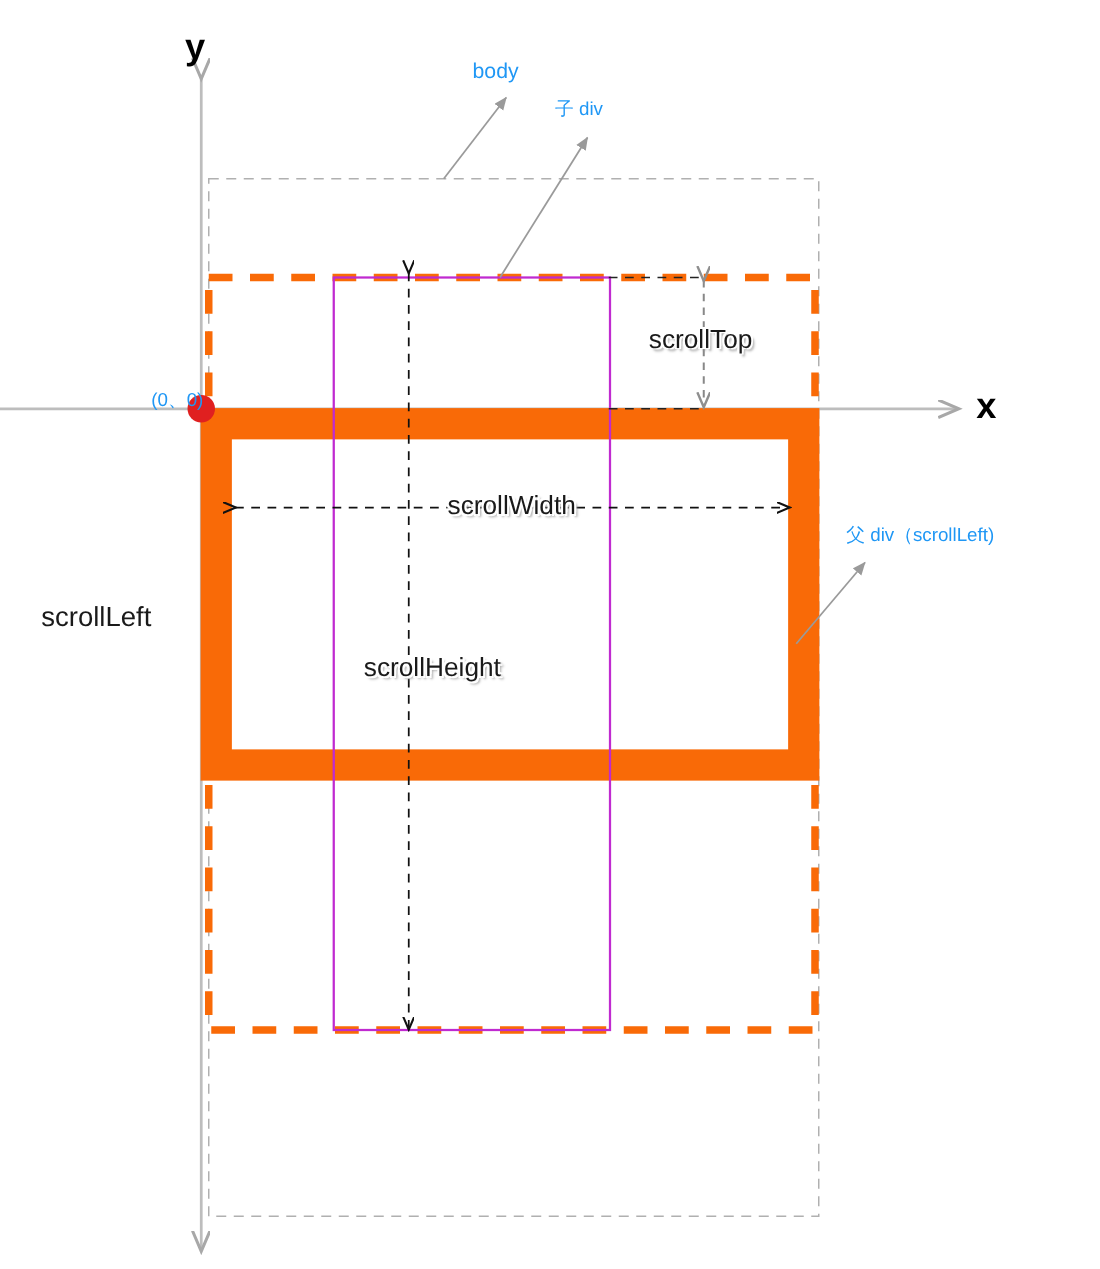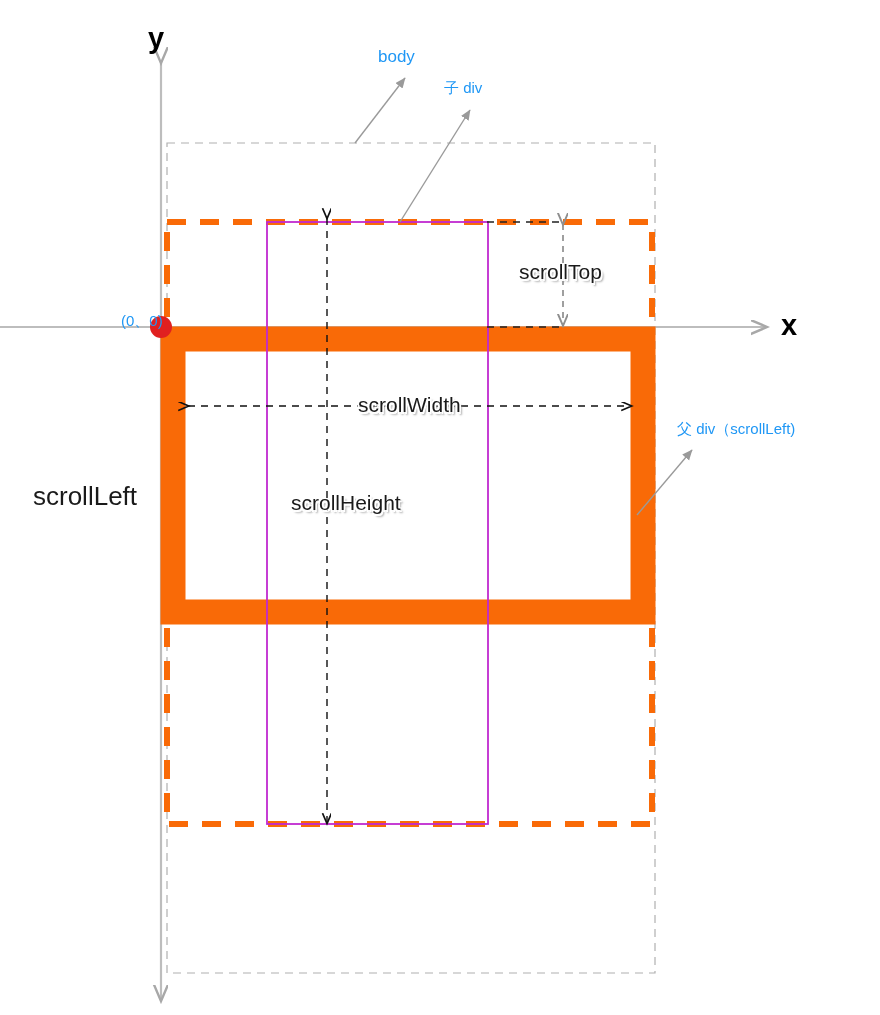--- a/index.html
+++ b/index.html
@@ -45,21 +45,21 @@
   }
   .metric-label {
     font-size: 21px;
     font-weight: normal;
     color: #1a1a1a;
     text-shadow: 1.5px 1.5px 0 #ffffff, -1.5px 1.5px 0 #ffffff,
                  1.5px -1.5px 0 #ffffff, -1.5px -1.5px 0 #ffffff,
                  2.5px 2.5px 2px rgba(150,150,150,0.85);
   }
   .metric-plain {
-    font-size: 26px;
+    font-size: 22px;
     color: #1a1a1a;
     font-weight: normal;
   }
 </style>
 </head>
 <body>
 
 <div id="canvas">
 
   <svg class="layer" viewBox="0 0 880 1015" xmlns="http://www.w3.org/2000/svg">
@@ -142,17 +142,17 @@
   <div class="lbl blue-label" style="left:378px; top:48px;">body</div>
 
   <div class="lbl blue-label-lg" style="left:444px; top:80px;">子 div</div>
 
   <div class="lbl blue-label-lg" style="left:677px; top:421px;">父 div（scrollLeft)</div>
 
   <div class="lbl metric-label" style="left:519px; top:261px;">scrollTop</div>
 
   <div class="lbl metric-label" style="left:358px; top:394px;">scrollWidth</div>
 
-  <div class="lbl metric-label" style="left:291px; top:492px;">scrollHeight</div>
+  <div class="lbl metric-label" style="left:291px; top:524px;">scrollHeight</div>
 
   <div class="lbl metric-plain" style="left:33px; top:483px;">scrollLeft</div>
 
 </div>
 
 </body></html>

